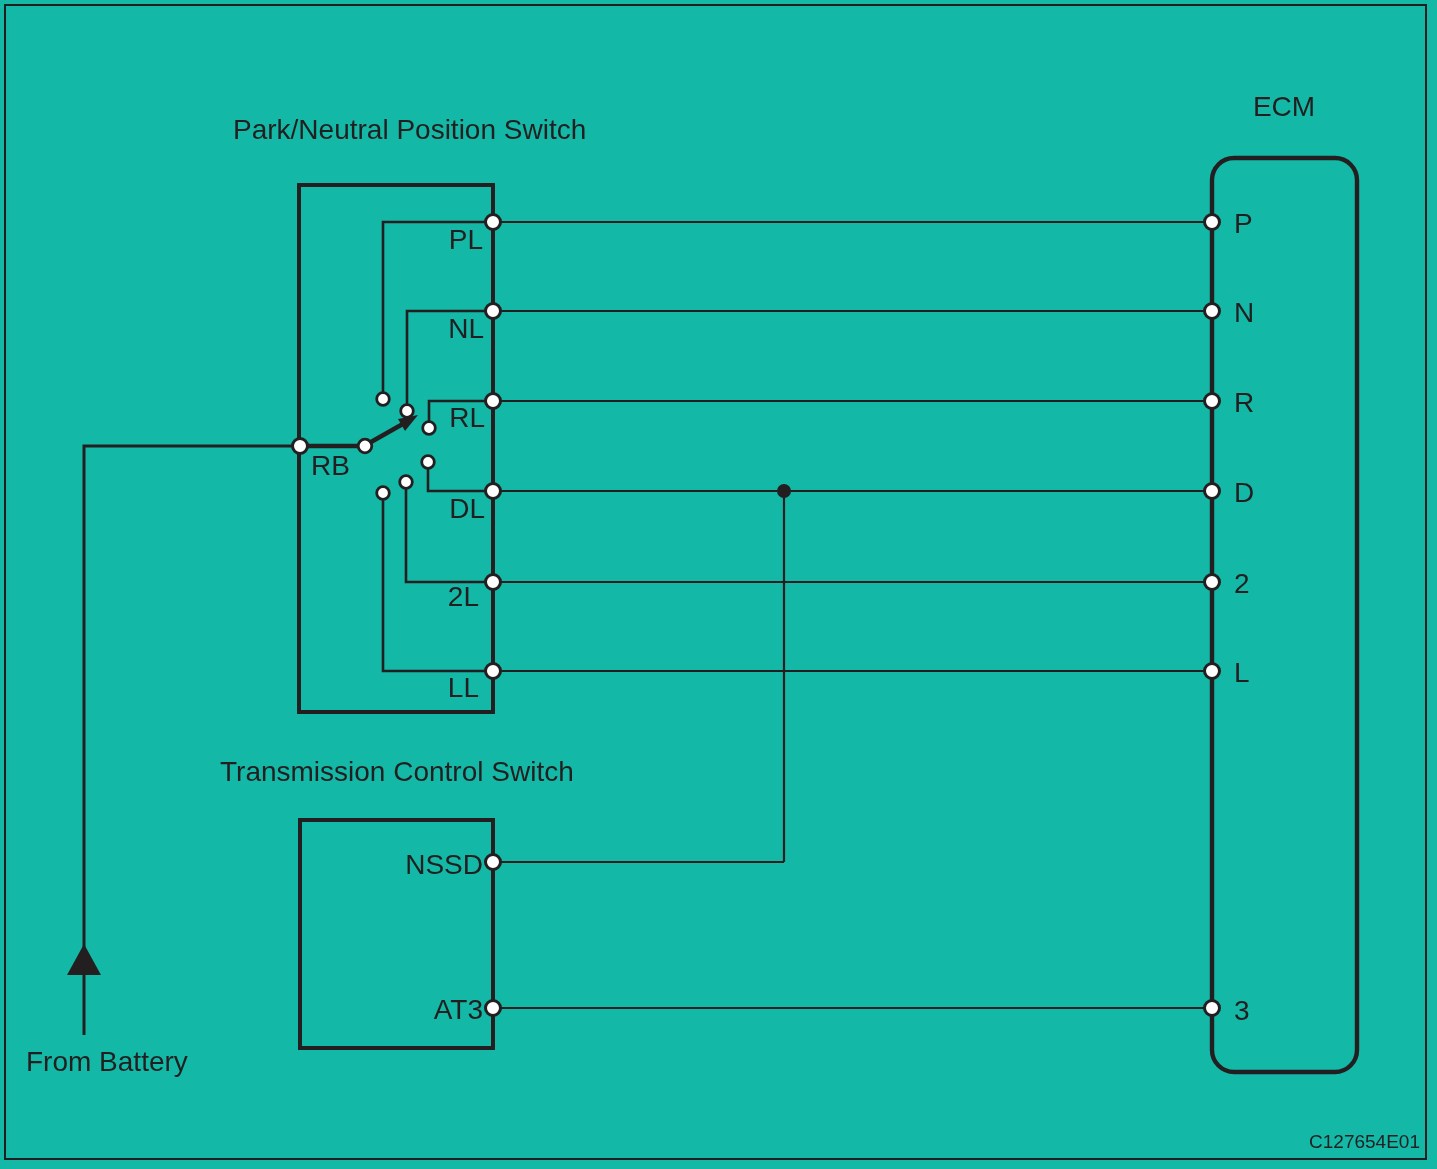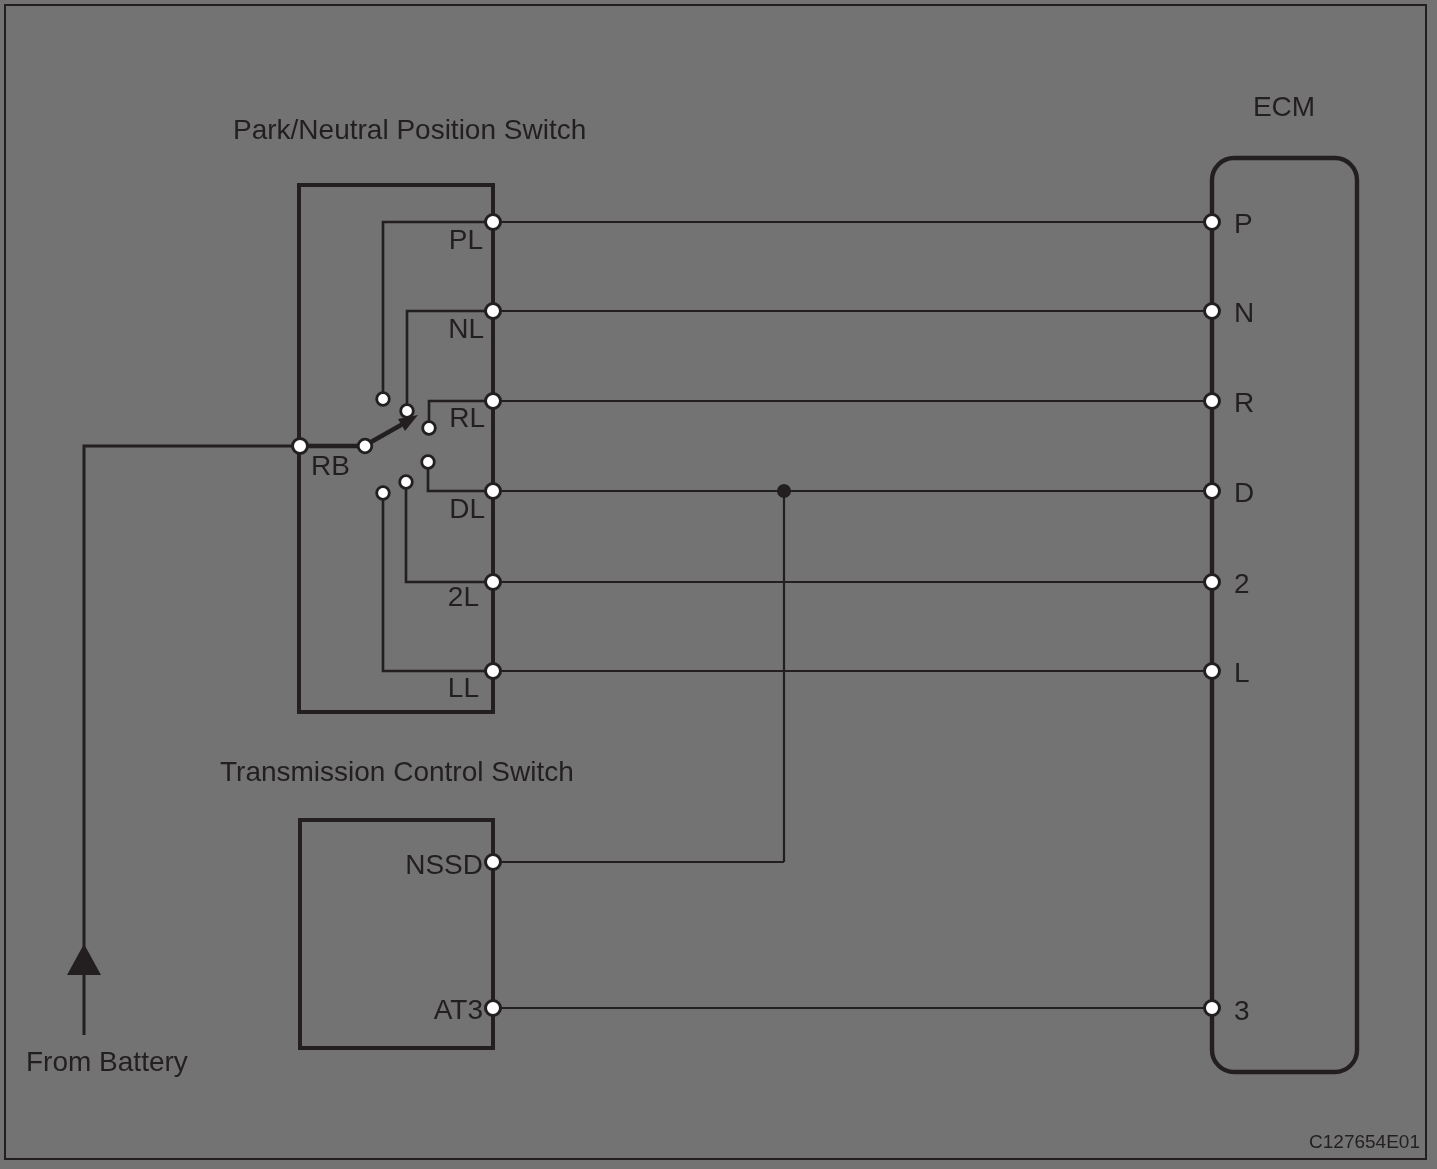--- a/index.html
+++ b/index.html
@@ -4,21 +4,21 @@
 <style>
   html, body {
     margin: 0;
     padding: 0;
     background: #ffffff;
   }
   .stage {
     position: relative;
     width: 1437px;
     height: 1169px;
-    background: #737373;
+    background: #14b8a6;
     font-family: "Liberation Sans", sans-serif;
     overflow: hidden;
   }
   svg { display: block; }
   svg text {
     fill: #231f20;
     font-family: "Liberation Sans", sans-serif;
   }
   .t-title { font-size: 28px; }
   .t-label { font-size: 28px; }

